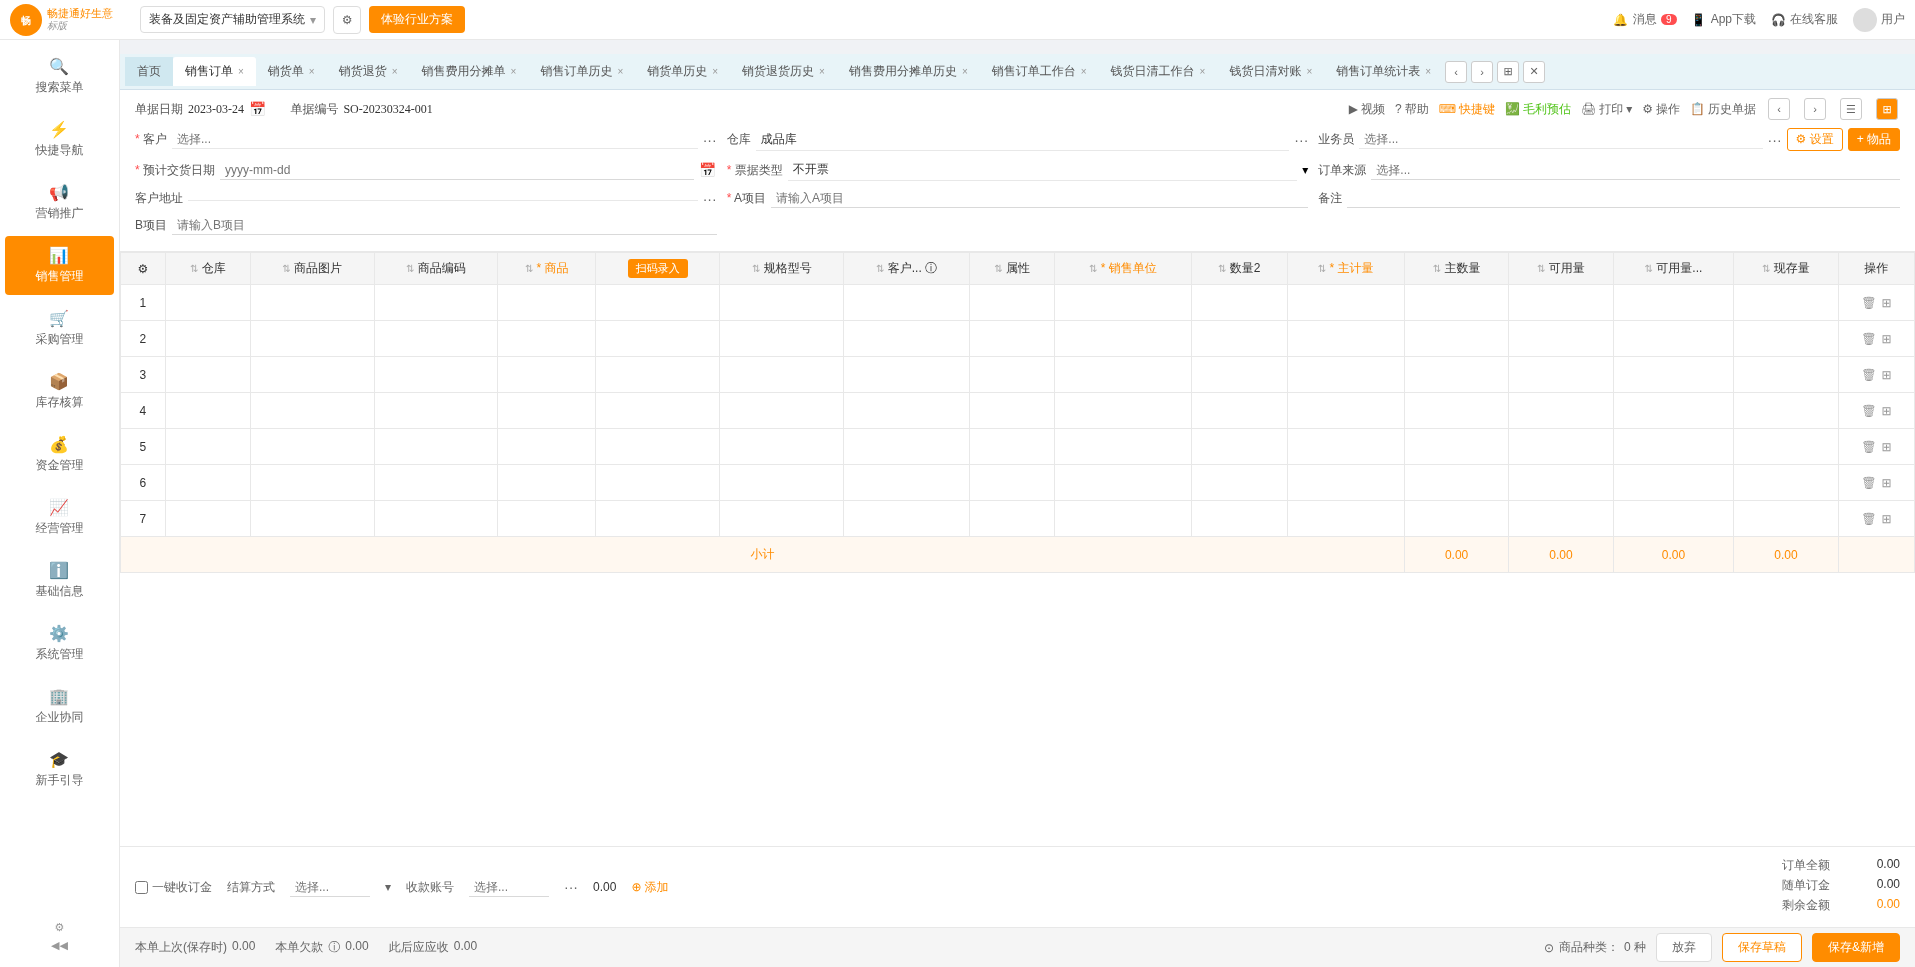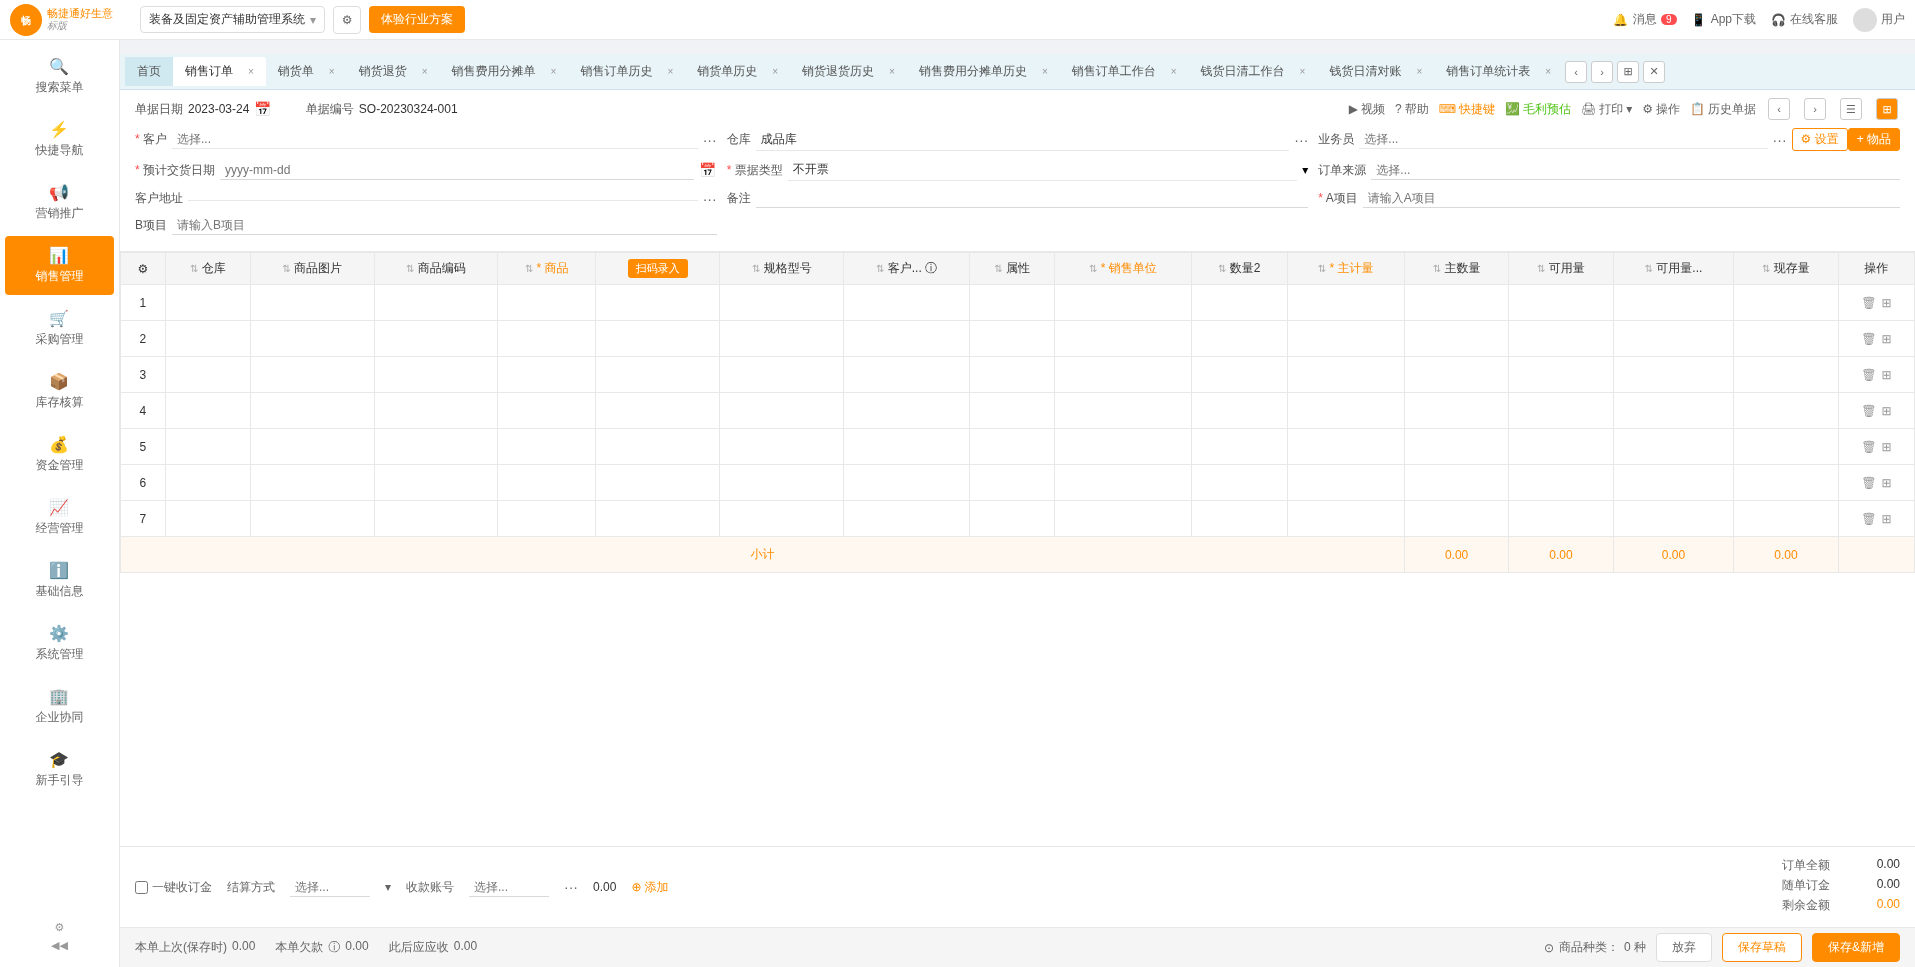--- a/index.html
+++ b/index.html
@@ -173,21 +173,21 @@
     .tab-bar::-webkit-scrollbar { height: 3px; }
     .tab-item {
       display: inline-flex;
       align-items: center;
       padding: 6px 12px;
       font-size: 12px;
       cursor: pointer;
       color: #555;
       border-radius: 3px 3px 0 0;
       white-space: nowrap;
-      gap: 15px;
+      gap: 5px;
     }
     .tab-item.active {
       background: white;
       color: #333;
       font-weight: 500;
     }
     .tab-close { color: #999; font-size: 10px; }
     .tab-nav-btn {
       width: 22px; height: 22px;
       border: 1px solid #ccc;
@@ -215,23 +215,24 @@
     }
     .form-toolbar {
       display: flex;
       align-items: center;
       justify-content: space-between;
       margin-bottom: 8px;
     }
     .form-id-row {
       display: flex;
       align-items: flex-end;
-      gap: 34px;
+      gap: 24px;
       font-size: 12px;
       color: #333;
+      font-family: Liberation Serif, serif;
     }
     .form-id-field {
       display: flex;
       align-items: center;
       gap: 5px;
     }
     .form-toolbar-right {
       display: flex;
       align-items: center;
       gap: 10px;
@@ -673,21 +674,21 @@
           <span class="field-value has-value">成品库</span>
           <span class="dots-btn">···</span>
         </div>
         <div class="field-group">
           <span class="field-label">业务员</span>
           <span class="field-value">
             <input type="text" style="border: none; outline: none; background: transparent; color: rgb(153, 153, 153); font-size: 12px; width: 120px;" placeholder="选择...">
           </span>
           <span class="dots-btn">···</span>
 
-          <div style="margin-left:auto;display:flex;">
+          <div style="margin-left:auto;display:flex;gap:5px;">
             <button style="background:white;border:1px solid #ff8c00;color:#ff8c00;border-radius:3px;padding:2px 8px;font-size:12px;cursor:pointer;">⚙ <span>设置</span></button>
             <button style="background:#ff8c00;border:1px solid #ff8c00;color:white;border-radius:3px;padding:2px 8px;font-size:12px;cursor:pointer;">+ 物品</button>
           </div>
         </div>
       </div>
 
       <div class="form-section">
         <div class="field-group">
           <span class="field-label required">预计交货日期</span>
           <input type="text" style="border-top: none; border-right: none; border-left: none; border-image: initial; border-bottom: 1px solid rgb(217, 217, 217); outline: none; background: transparent; color: rgb(153, 153, 153); font-size: 12px; flex: 1 1 0%; padding: 2px 5px;" placeholder="yyyy-mm-dd">
@@ -704,26 +705,26 @@
         </div>
       </div>
 
       <div class="form-section">
         <div class="field-group">
           <span class="field-label">客户地址</span>
           <span class="field-value"></span>
           <span class="dots-btn">···</span>
         </div>
         <div class="field-group">
+          <span class="field-label required">A项目</span>
+          <input type="text" style="border-top: none; border-right: none; border-left: none; border-image: initial; border-bottom: 1px solid rgb(217, 217, 217); outline: none; background: transparent; color: rgb(153, 153, 153); font-size: 12px; flex: 1 1 0%; padding: 2px 5px;" placeholder="请输入A项目">
+        </div>
+        <div class="field-group">
           <span class="field-label">备注</span>
           <input type="text" style="border-top: none; border-right: none; border-left: none; border-image: initial; border-bottom: 1px solid rgb(217, 217, 217); outline: none; background: transparent; color: rgb(51, 51, 51); font-size: 12px; flex: 1 1 0%; padding: 2px 5px;">
-        </div>
-        <div class="field-group">
-          <span class="field-label required">A项目</span>
-          <input type="text" style="border-top: none; border-right: none; border-left: none; border-image: initial; border-bottom: 1px solid rgb(217, 217, 217); outline: none; background: transparent; color: rgb(153, 153, 153); font-size: 12px; flex: 1 1 0%; padding: 2px 5px;" placeholder="请输入A项目">
         </div>
       </div>
 
       <div class="form-section">
         <div class="field-group">
           <span class="field-label">B项目</span>
           <input type="text" style="border-top: none; border-right: none; border-left: none; border-image: initial; border-bottom: 1px solid rgb(217, 217, 217); outline: none; background: transparent; color: rgb(153, 153, 153); font-size: 12px; flex: 1 1 0%; padding: 2px 5px;" placeholder="请输入B项目">
         </div>
         <div class="field-group"></div>
         <div class="field-group"></div>

